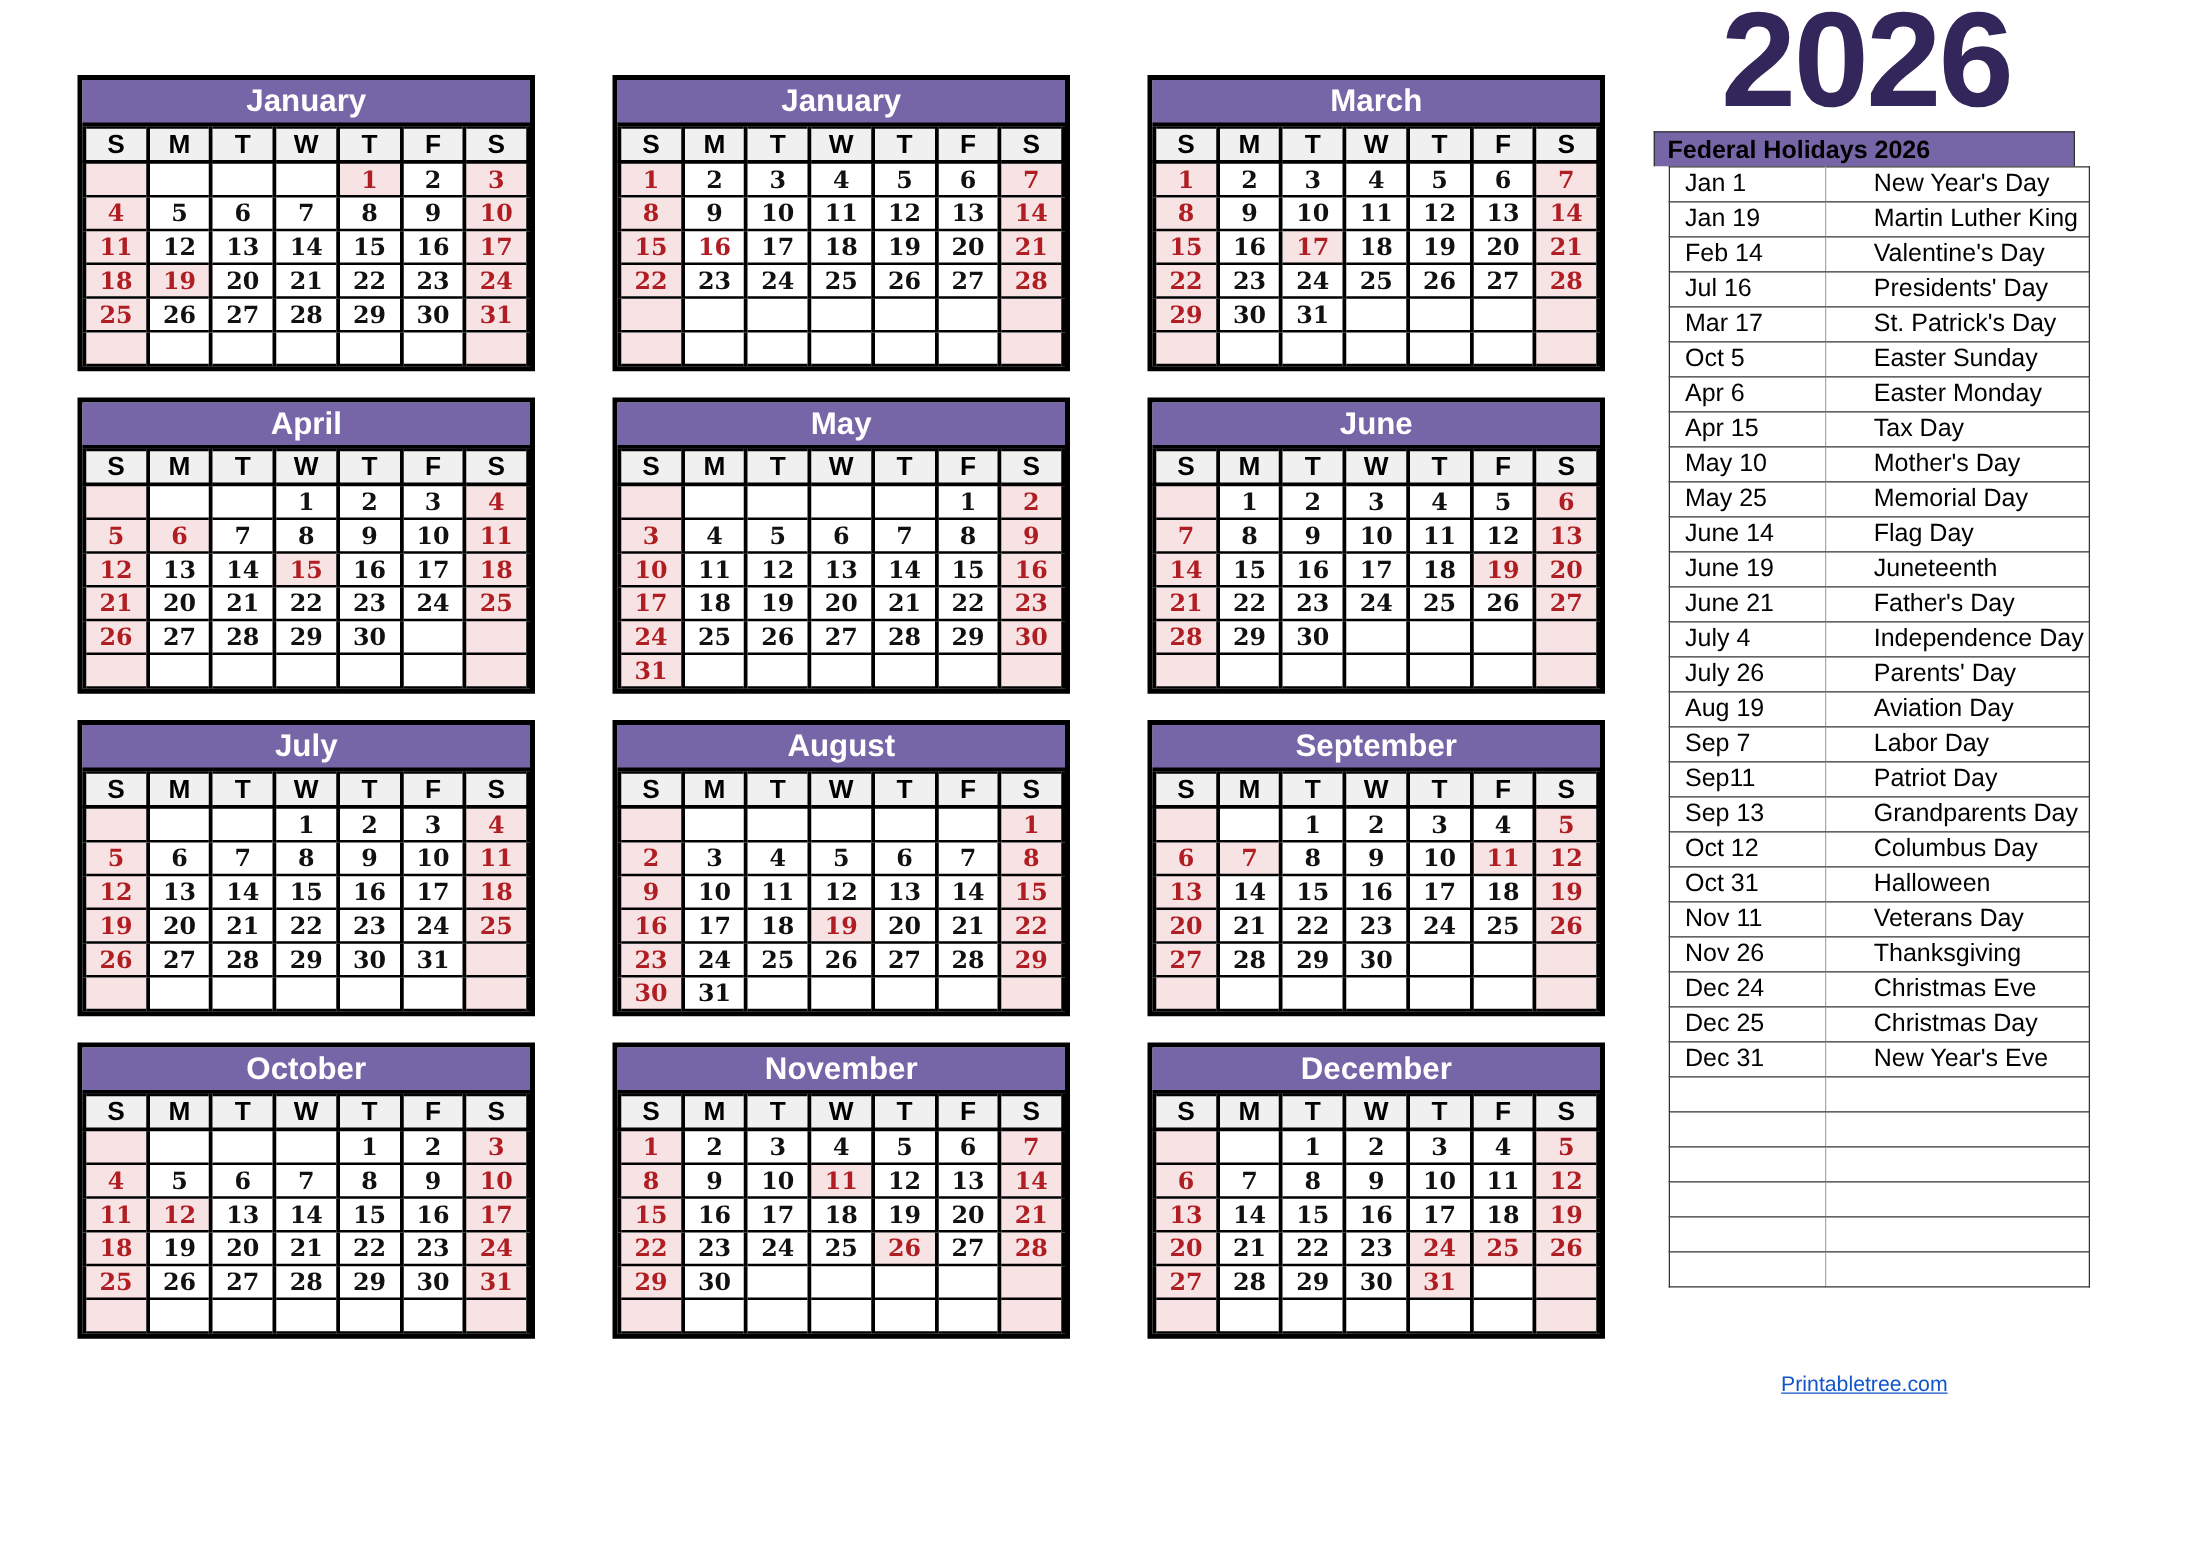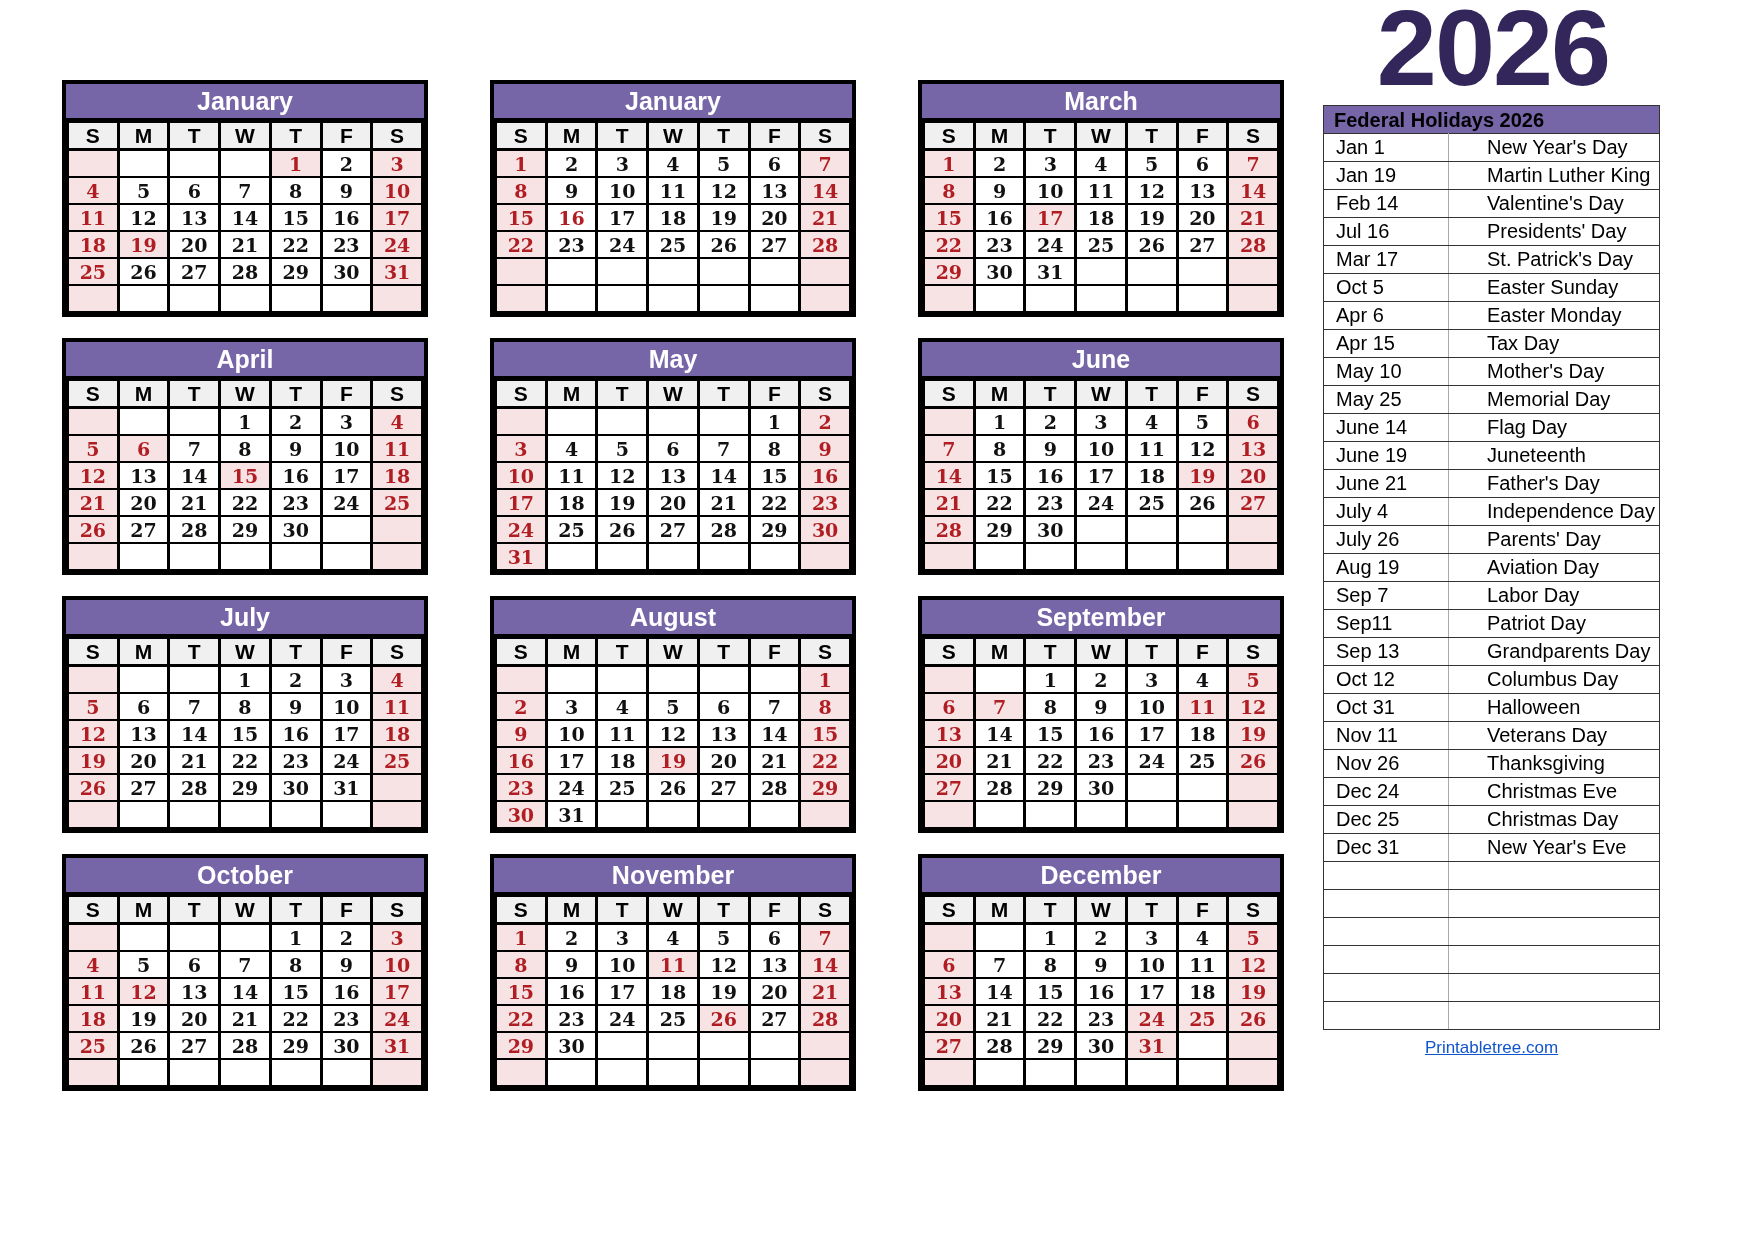--- a/index.html
+++ b/index.html
@@ -6,21 +6,21 @@
   body{width:1755px;height:1241px;background:#ffffff;position:relative;
        font-family:"Liberation Sans",sans-serif;}
   .page{position:absolute;inset:0;}
 
   
   #year-title{position:absolute;left:1318px;top:-6px;width:350px;text-align:center;
     font-size:108px;line-height:1.0;font-weight:bold;letter-spacing:-2px;
     color:var(--title-color);font-family:"Liberation Sans",sans-serif;}
 
   
-  #months{position:absolute;left:62px;top:80px;display:grid;
+  #months{position:absolute;left:62px;top:60px;display:grid;
     grid-template-columns:repeat(3,366px);column-gap:62px;row-gap:21px;}
   .month{border:4px solid #000;background:#fff;}
   .month-title{background:var(--accent);color:#fff;text-align:center;
     font-size:25px;font-weight:bold;height:34px;line-height:34px;
     border-bottom:3px solid #000;}
   .month table{border-collapse:collapse;width:100%;table-layout:fixed;}
   .month td{border:2px solid #000;border-left-width:3px;border-right-width:3px;
     text-align:center;height:25px;padding:0;overflow:hidden;}
   .month td.wd{background:#f0f0f0;font-weight:bold;font-size:21px;
     font-family:"Liberation Sans",sans-serif;border-bottom-width:3px;}
@@ -28,28 +28,28 @@
     font-weight:bold;font-size:19px;color:#111;background:#fff;}
   .month td.we{background:var(--pink);color:var(--red);}
   .month td.hl{background:var(--pink);color:var(--red);}
   .month td.rd{color:var(--red);}
 
   
   #holidays{position:absolute;left:1323px;top:105px;width:337px;}
   #holidays-header{background:var(--accent);color:#000000;font-weight:bold;
     font-size:20px;height:28px;line-height:28px;padding-left:10px;
     border:1px solid #333;border-bottom:none;box-sizing:border-box;}
-  #holidays table{border-collapse:collapse;width:100%;table-layout:fixed;}
+  #holidays table{border-collapse:collapse;width:100%;table-layout:fixed;margin-left:12px;}
   #holidays td{border:1px solid #333;height:27px;padding:0 0 0 12px;
     font-size:20px;color:#000;background:#fff;white-space:nowrap;}
   #holidays td.hdate{width:112px;border-right:1px solid #aaa;}
   #holidays td.hname{border-left:none;padding-left:38px;}
 
   
-  #footer-link{position:absolute;left:1323px;top:1038px;width:337px;
+  #footer-link{position:absolute;left:1323px;top:1098px;width:337px;
     text-align:center;font-size:17px;}
   #footer-link a{color:var(--link);text-decoration:underline;cursor:pointer;}
 </style>
 </head>
 <body>
 
 <div class="page">
   <div id="year-title">2026</div>
 
   <div id="months">

